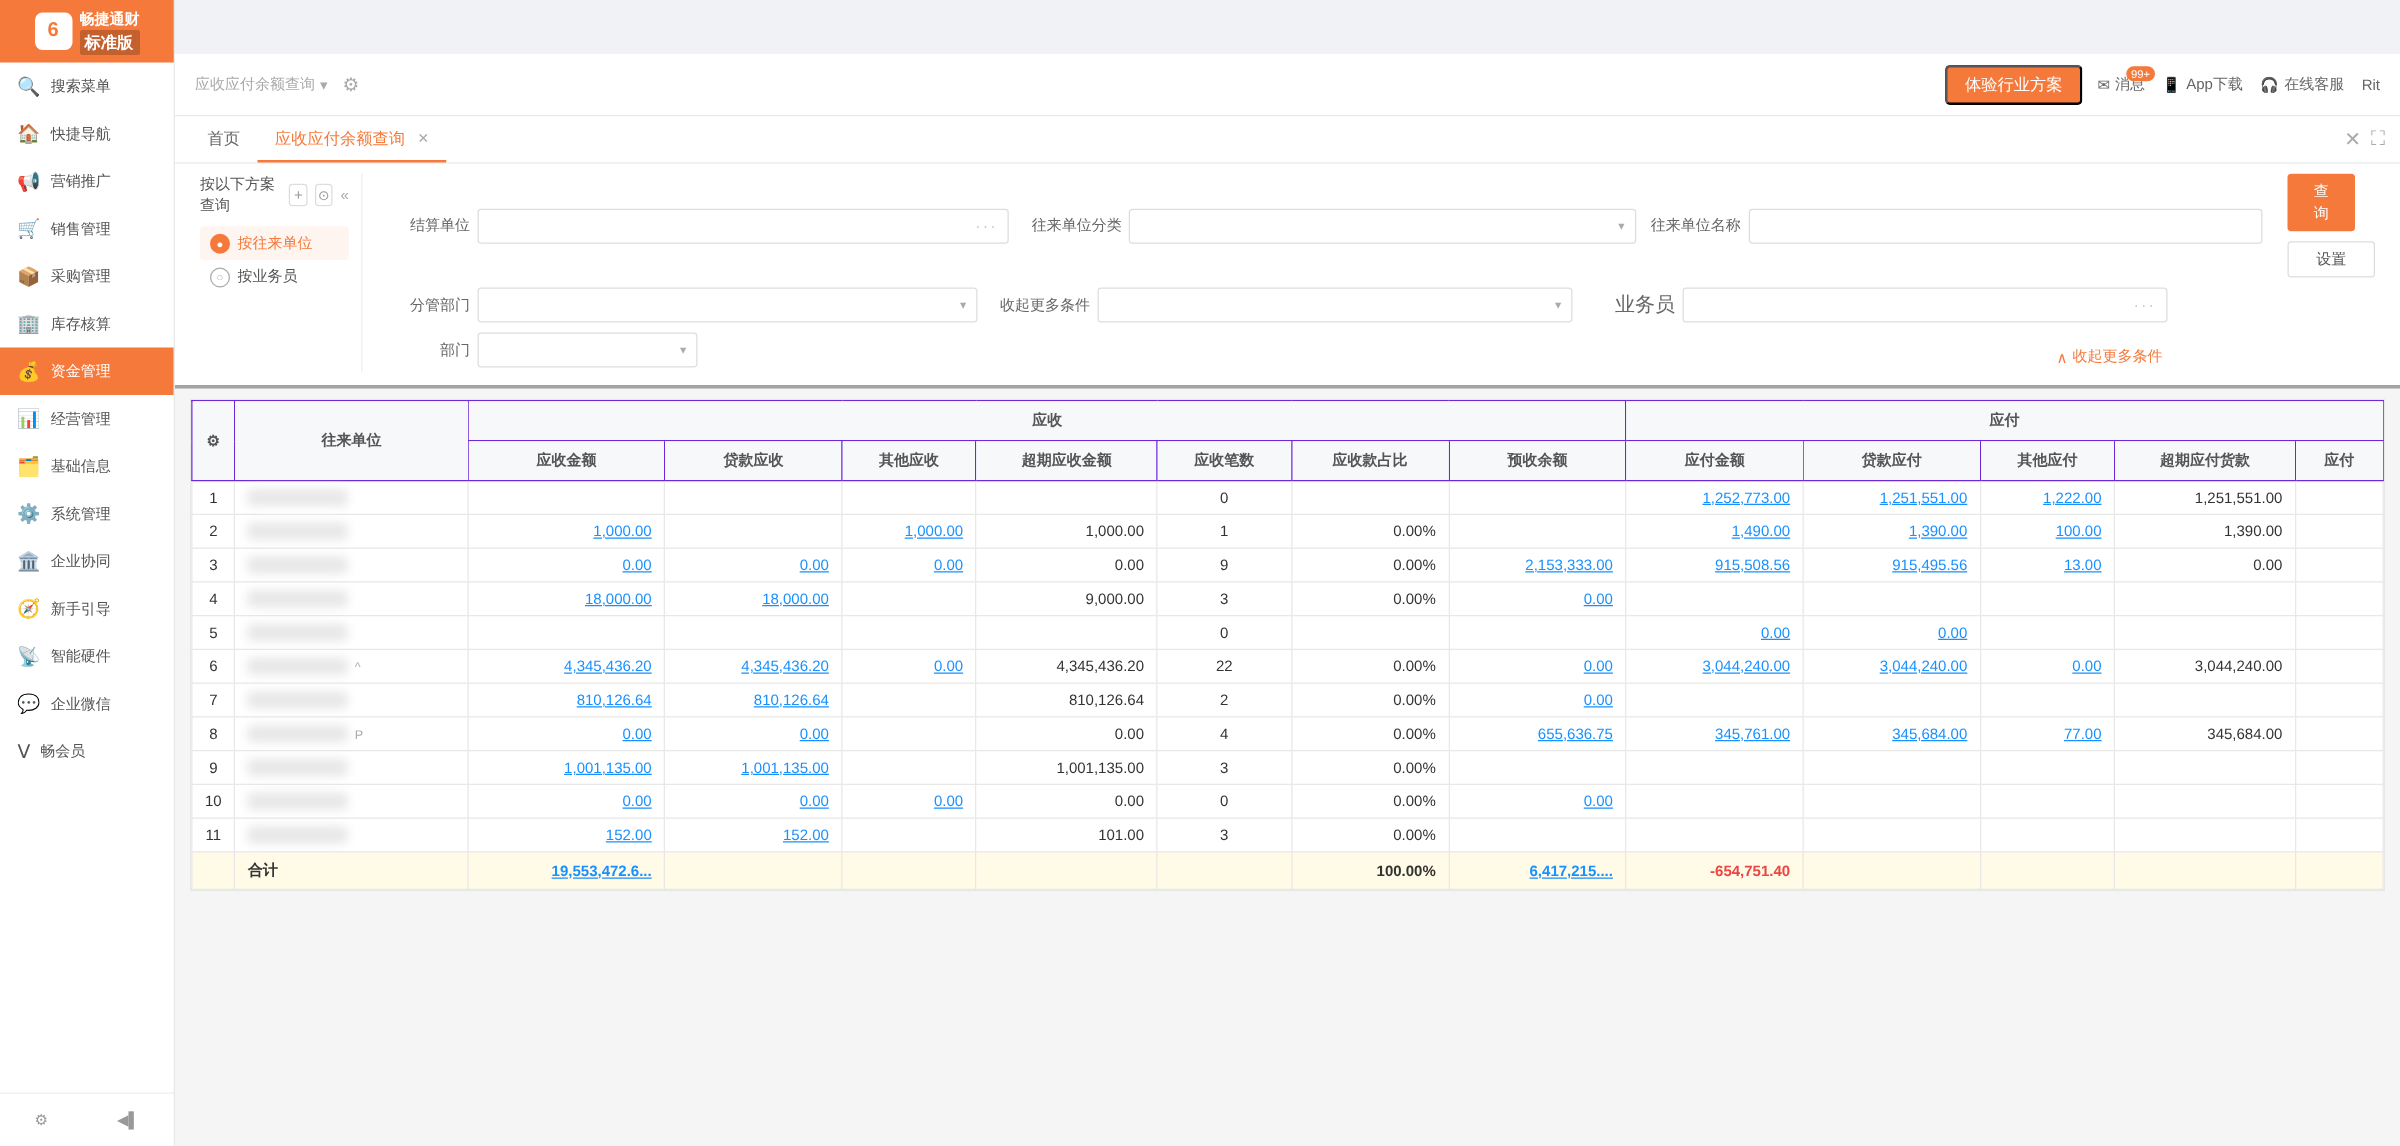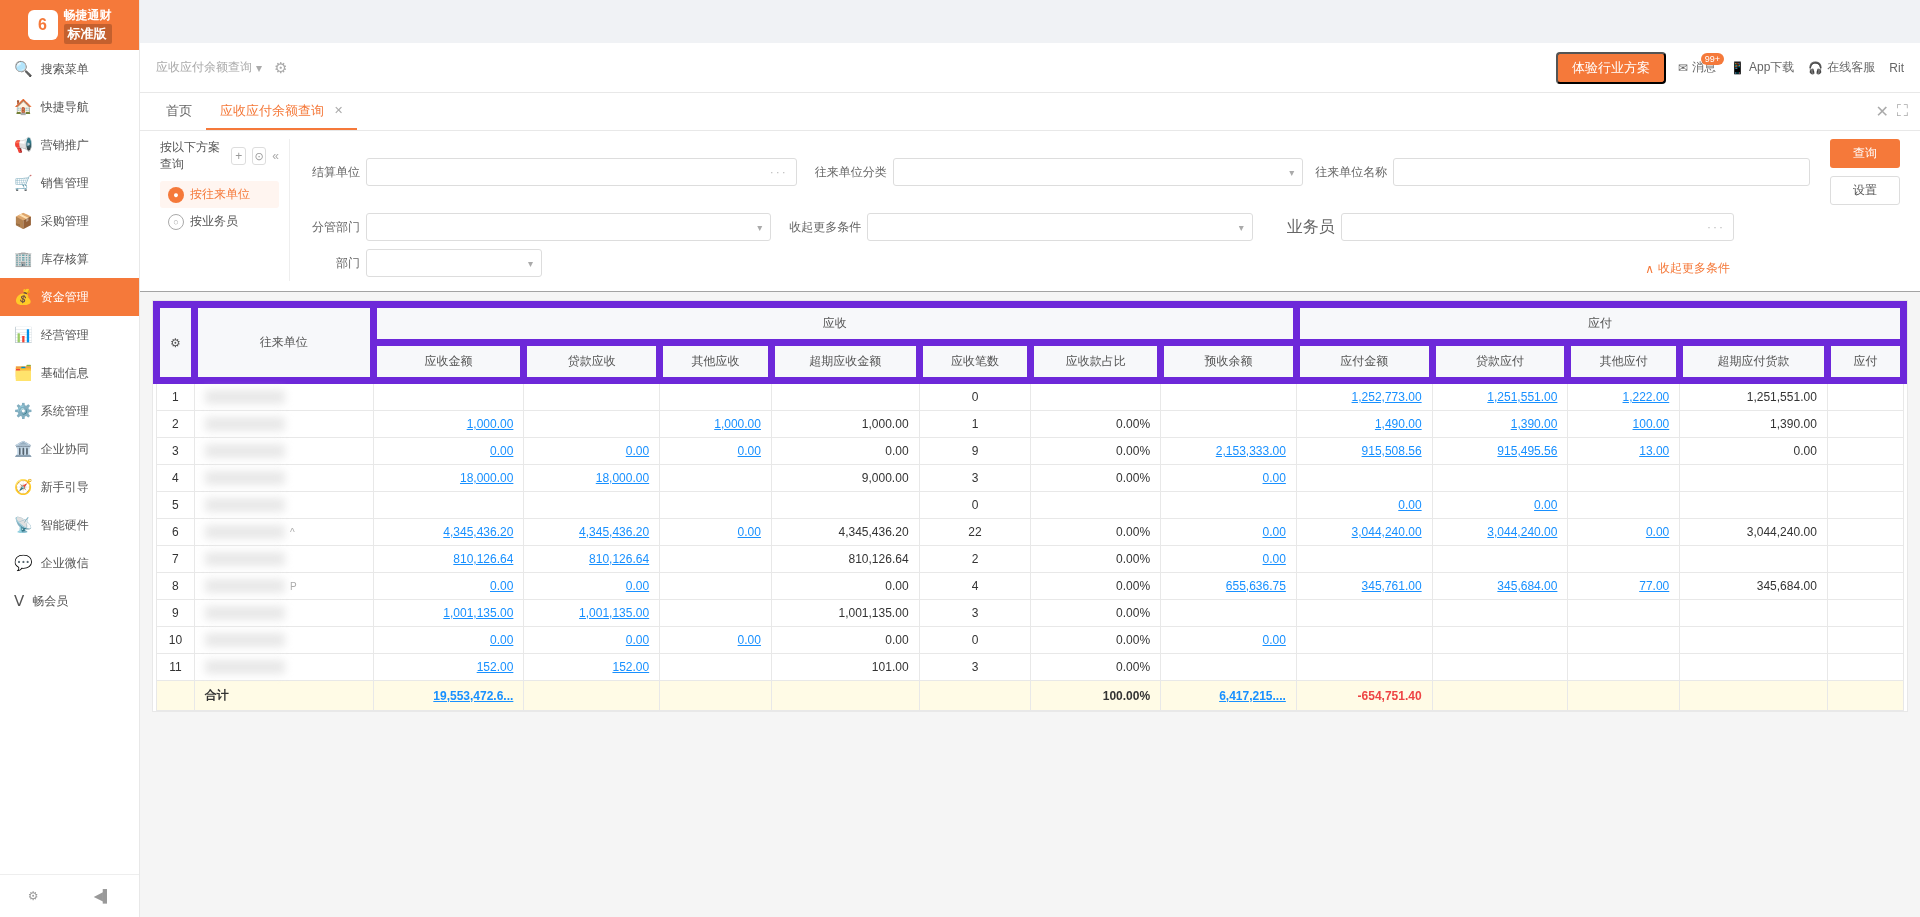--- a/index.html
+++ b/index.html
@@ -37,35 +37,35 @@
     .tabbar-right { margin-left: auto; display: flex; gap: 8px; color: #aaa; font-size: 16px; }
     .tabbar-right span { cursor: pointer; }
     .page-title-row { display: flex; align-items: center; justify-content: space-between; margin-bottom: 10px; }
     .page-title { font-size: 16px; font-weight: bold; color: #333; }
     .page-actions { display: flex; gap: 10px; }
     .btn-export { color: #f5793a; border: none; background: none; cursor: pointer; font-size: 12px; display: flex; align-items: center; gap: 3px; }
     .btn-refresh { color: #f5793a; border: none; background: none; cursor: pointer; font-size: 12px; display: flex; align-items: center; gap: 3px; }
 
     
     .data-table { width: 100%; border-collapse: collapse; font-size: 12px; }
-    .data-table th { background: #f7f8fa; color: #555; padding: 7px 10px; border: 7px solid #6d28d9; text-align: center; font-weight: normal; white-space: nowrap; position: sticky; top: 0; z-index: 2; }
+    .data-table th { background: #f7f8fa; color: #555; padding: 7px 10px; border: 1px solid #6d28d9; text-align: center; font-weight: bold; white-space: nowrap; position: sticky; top: 0; z-index: 2; }
     .data-table td { padding: 6px 10px; border: 1px solid #e8e8e8; text-align: right; color: #333; white-space: nowrap; }
     .data-table td.left-col { text-align: left; }
     .data-table td.center-col { text-align: center; }
     .data-table .link-val { color: #1890ff; text-decoration: underline; cursor: pointer; }
     .data-table .footer-row { background: #fffbe6; font-weight: bold; }
     .data-table .footer-row td { background: #fffbe6; }
     .th-group { background: #f0f6ff; }
     .th-sub { background: #f7f8fa; }
     .row-num { color: #999; text-align: center; }
     .col-partner { min-width: 120px; max-width: 160px; overflow: hidden; }
     .blurred { filter: blur(4px); background: #e8e8e8; color: transparent; border-radius: 3px; display: inline-block; min-width: 80px; height: 14px; }
 
     
-    .btn-query { background: #f5793a; color: white; border: none; padding: 6px 16px; border-radius: 3px; cursor: pointer; font-size: 12px; width: 70px; }
+    .btn-query { background: #f5793a; color: white; border: none; padding: 6px 16px; border-radius: 3px; cursor: pointer; font-size: 12px; width: 54px; }
     .btn-settings { background: white; color: #555; border: 1px solid #ddd; padding: 5px 16px; border-radius: 3px; cursor: pointer; font-size: 12px; width: 70px; margin-top: 4px; }
     .page-content { flex: 1; padding: 0; display: flex; flex-direction: column; overflow: hidden; background: #fff; margin: 0; }
 
     
     ::-webkit-scrollbar { width: 6px; height: 6px; }
     ::-webkit-scrollbar-track { background: #f1f1f1; }
     ::-webkit-scrollbar-thumb { background: #ccc; border-radius: 3px; }
   </style>
 </head>
 <body>
@@ -184,21 +184,21 @@
     </div>
     <div class="tabbar-right">
       <span>✕</span>
       <span>⛶</span>
     </div>
   </div>
 
   <div class="page-content">
 
 
-    <div style="background:#fff; padding: 8px 20px 10px 20px; border-bottom: 1px solid #a3a3a3; display: flex; gap:12px;">
+    <div style="background:#fff; padding: 8px 20px 10px 20px; border-bottom: 3px solid #a3a3a3; display: flex; gap:28px;">
 
       <div style="width:130px; border-right:1px solid #eee; padding-right:10px; flex-shrink:0;">
         <div style="display:flex; align-items:center; gap:6px; font-size:12px; color:#555; margin-bottom:8px;">
           <span>按以下方案查询</span>
           <span style="border:1px solid #ddd; border-radius:3px; width:18px; height:18px; display:inline-flex; align-items:center; justify-content:center; cursor:pointer; color:#999; font-size:12px;">+</span>
           <span style="border:1px solid #ddd; border-radius:3px; width:18px; height:18px; display:inline-flex; align-items:center; justify-content:center; cursor:pointer; color:#999; font-size:11px;">⊙</span>
           <span style="cursor:pointer; color:#aaa; font-size:12px;">«</span>
         </div>
         <div style="display:flex; align-items:center; gap:6px; padding:5px 8px; color:#f5793a; background:#fff5f0; border-radius:3px; cursor:pointer; font-size:12px;">
           <span style="width:16px; height:16px; background:#f5793a; border-radius:50%; display:inline-flex; align-items:center; justify-content:center; color:white; font-size:9px;">●</span>

